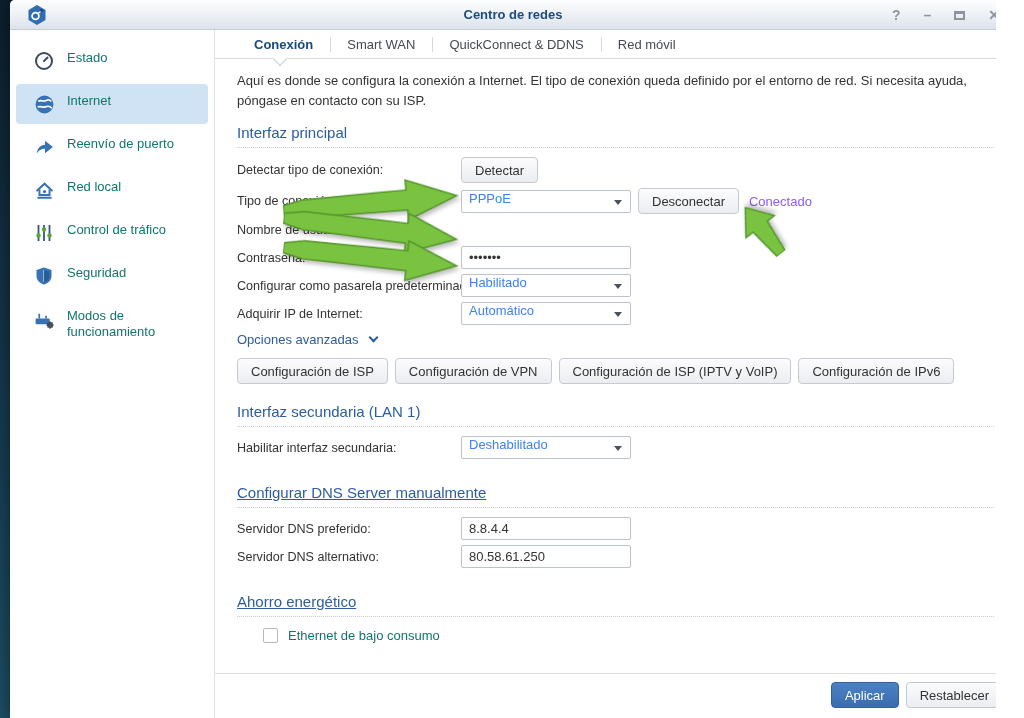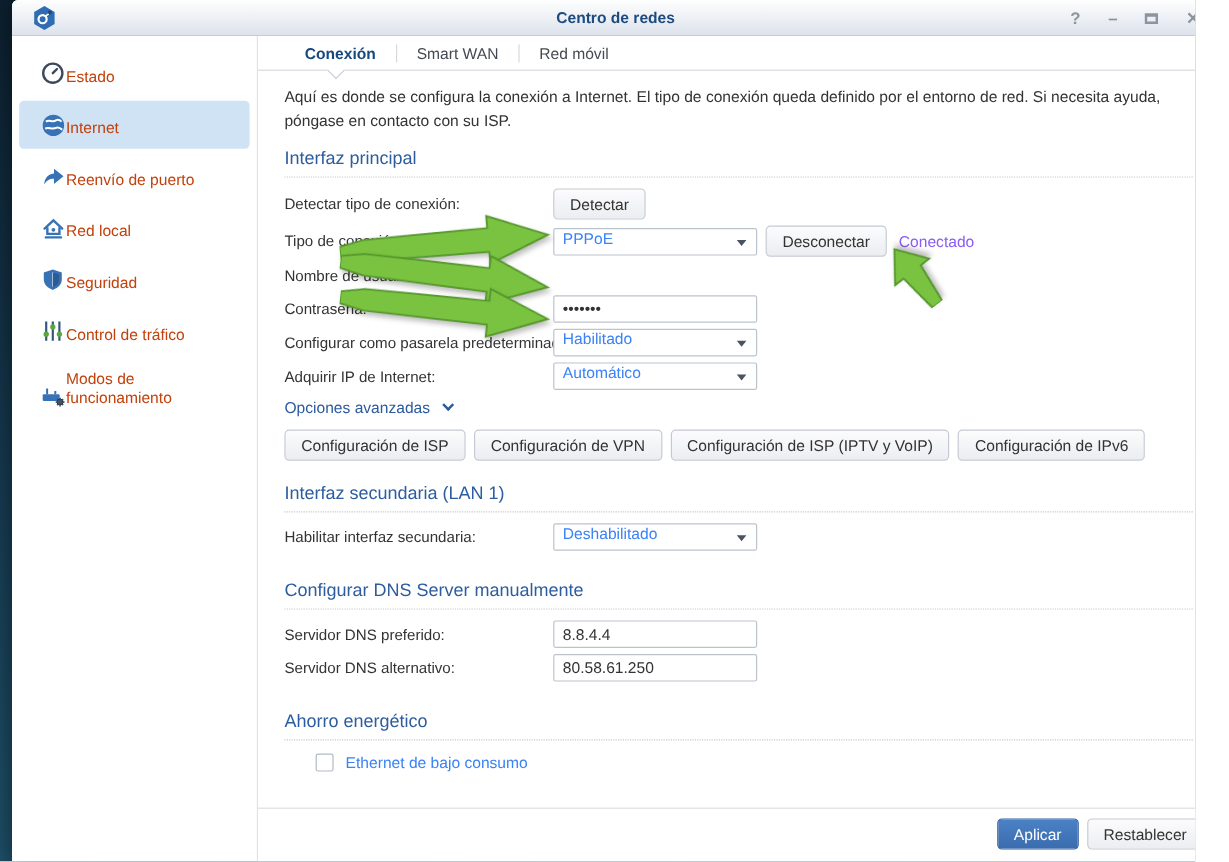--- a/index.html
+++ b/index.html
@@ -15,22 +15,22 @@
     border-bottom:1px solid #c6ccd6; display:flex; align-items:center; }
   .app-icon { position:absolute; left:16px; top:4px; width:22px; height:22px; }
   .title { flex:1; text-align:center; font-size:13px; font-weight:bold; color:#1d4b7f; }
   .win-controls { position:absolute; right:16px; top:0; height:30px; display:flex; align-items:center; gap:23px; }
   .win-btn { color:#8d949e; font-size:14px; line-height:1; cursor:default; font-weight:bold; }
   .maxi-box { display:inline-block; width:11px; height:9px; border:2px solid #8d949e; border-top-width:3px; }
 
   
   .bodywrap { display:flex; height:688px; }
   .sidebar { width:205px; border-right:1px solid #e0e3e7; padding-top:8px; flex-shrink:0; }
-  .side-item { display:flex; align-items:flex-end; padding:9px 8px 9px 17px; margin:3px 6px;
-    border-radius:4px; font-size:13px; color:#c2410c; cursor:pointer; line-height:1.25; }
+  .side-item { display:flex; align-items:flex-start; gap:12px; padding:9px 8px 9px 17px; margin:3px 6px;
+    border-radius:4px; font-size:13px; color:#0f766e; cursor:pointer; line-height:1.25; }
   .side-item.selected { background:#cfe3f4; }
   .side-item .ic { width:22px; height:22px; flex-shrink:0; display:flex; align-items:center; justify-content:center; }
 
   .content { flex:1; position:relative; display:flex; flex-direction:column; min-width:0; }
 
   
   .tabbar { position:relative; display:flex; height:29px; border-bottom:1px solid #d6dbe1; padding-left:22px; flex-shrink:0; }
   .tab { position:relative; display:flex; align-items:center; padding:0 17px; font-size:13px; color:#454a52; cursor:pointer; }
   .tab + .tab::before { content:""; position:absolute; left:0; top:7px; height:15px; width:1px; background:#d9d9d9; }
   .tab.active { color:#16497f; font-weight:bold; }
@@ -54,24 +54,24 @@
     background:linear-gradient(#fcfcfd,#ebedf1); border:1px solid #c5cad2; border-radius:4px;
     font-size:13px; color:#333; cursor:pointer; white-space:nowrap; }
   .btn.primary { background:linear-gradient(#4b82c5,#3a6cae); border-color:#33619e; color:#fff; }
   .after-ctl { margin-left:7px; }
   .status-ok { margin-left:10px; font-size:13px; color:#8b5cf6; }
   .advanced { display:flex; align-items:center; gap:12px; margin:7px 0 2px; font-size:13px; color:#2b5b9e; cursor:pointer; width:fit-content; }
   .chev { width:7px; height:7px; border-left:2px solid #2b5b9e; border-bottom:2px solid #2b5b9e;
     transform:rotate(-45deg); margin-top:-4px; }
   .btn-row { display:flex; gap:7px; margin:11px 0 2px; }
   .gap18 { margin-top:19px; }
-  .gap24 { margin-top:25px; }
+  .gap24 { margin-top:25px;text-decoration:underline; }
   .check-row { display:flex; align-items:center; gap:10px; margin:11px 0 0 26px; }
   .checkbox { width:15px; height:15px; border:1px solid #b3bac3; border-radius:2px; background:#fff; cursor:pointer; }
-  .check-lbl { font-size:13px; color:#3b82f6; }
+  .check-lbl { font-size:13px; color:#0f766e; }
 
   
   .footer { flex-shrink:0; border-top:1px solid #dcdfe3; padding:8px 13px 10px; display:flex; justify-content:flex-end; gap:7px; background:#fff; }
 
   
   .arrow { position:absolute; pointer-events:none; filter:drop-shadow(2px 3px 2px rgba(0,0,0,.25)); }
   .arrow svg { display:block; }
 </style>
 </head>
 <body>
@@ -132,37 +132,37 @@
                 <path d="M5.2 9 V14.2 H14.8 V9" fill="none" stroke="#3672b5" stroke-width="1.9"></path>
                 <circle cx="10" cy="11" r="1.5" fill="#3672b5"></circle>
                 <path d="M4 17 H16" stroke="#3672b5" stroke-width="1.9" stroke-linecap="round"></path>
               </svg>
           </span>
           <span>Red local</span>
         </div>
         <div class="side-item">
           <span class="ic">
             <svg width="20" height="20" viewBox="0 0 20 20">
-                <path d="M10 1.5 L17.5 4 V9.8 C17.5 14.6 14 17.2 10 18.6 C6 17.2 2.5 14.6 2.5 9.8 V4 Z" fill="#3672b5"></path>
-                <path d="M10 4 V16" stroke="#fff" stroke-width="1.2" opacity=".75"></path>
-                <path d="M10 4 L15.3 5.8 V10 C15.3 13.3 13 15.3 10 16.4 Z" fill="#2a5c96"></path>
-              </svg>
-          </span>
-          <span>Seguridad</span>
-        </div>
-        <div class="side-item">
-          <span class="ic">
-            <svg width="20" height="20" viewBox="0 0 20 20">
                 <path d="M4.5 2 V18 M10 2 V18 M15.5 2 V18" stroke="#33567e" stroke-width="1.8"></path>
                 <circle cx="4.5" cy="12.5" r="2.2" fill="#5aa83c"></circle>
                 <circle cx="10" cy="6.5" r="2.2" fill="#5aa83c"></circle>
                 <circle cx="15.5" cy="12.5" r="2.2" fill="#5aa83c"></circle>
               </svg>
           </span>
           <span>Control de tráfico</span>
+        </div>
+        <div class="side-item">
+          <span class="ic">
+            <svg width="20" height="20" viewBox="0 0 20 20">
+                <path d="M10 1.5 L17.5 4 V9.8 C17.5 14.6 14 17.2 10 18.6 C6 17.2 2.5 14.6 2.5 9.8 V4 Z" fill="#3672b5"></path>
+                <path d="M10 4 V16" stroke="#fff" stroke-width="1.2" opacity=".75"></path>
+                <path d="M10 4 L15.3 5.8 V10 C15.3 13.3 13 15.3 10 16.4 Z" fill="#2a5c96"></path>
+              </svg>
+          </span>
+          <span>Seguridad</span>
         </div>
         <div class="side-item">
           <span class="ic">
             <svg width="21" height="21" viewBox="0 0 20 20">
                 <rect x="1.5" y="9" width="13.5" height="5.5" rx="1" fill="#3672b5"></rect>
                 <path d="M5 9 V4.5 M11.5 9 V6.5" stroke="#3672b5" stroke-width="1.6"></path>
                 <circle cx="15.3" cy="15.3" r="2.6" fill="#44506o"></circle>
                 <circle cx="15.3" cy="15.3" r="1" fill="#fff"></circle>
                 <path d="M15.3 11.8 V18.8 M11.8 15.3 H18.8 M12.9 12.9 L17.7 17.7 M17.7 12.9 L12.9 17.7" stroke="#445060" stroke-width="1.3"></path>
               </svg>
@@ -172,20 +172,23 @@
       </div>
 
       <div class="content">
 
         <div class="tabbar">
           <div class="tab active">
               <span>Conexión</span>
             </div>
           <div class="tab">
               <span>Smart WAN</span>
+            </div>
+          <div class="tab">
+              <span>QuickConnect &amp; DDNS</span>
             </div>
           <div class="tab">
               <span>Red móvil</span>
             </div>
           <div class="notch"></div>
         </div>
 
         <div class="scroll">
           <p class="intro">Aquí es donde se configura la conexión a Internet. El tipo de conexión queda definido por el entorno de red. Si necesita ayuda, póngase en contacto con su ISP.</p>
 

